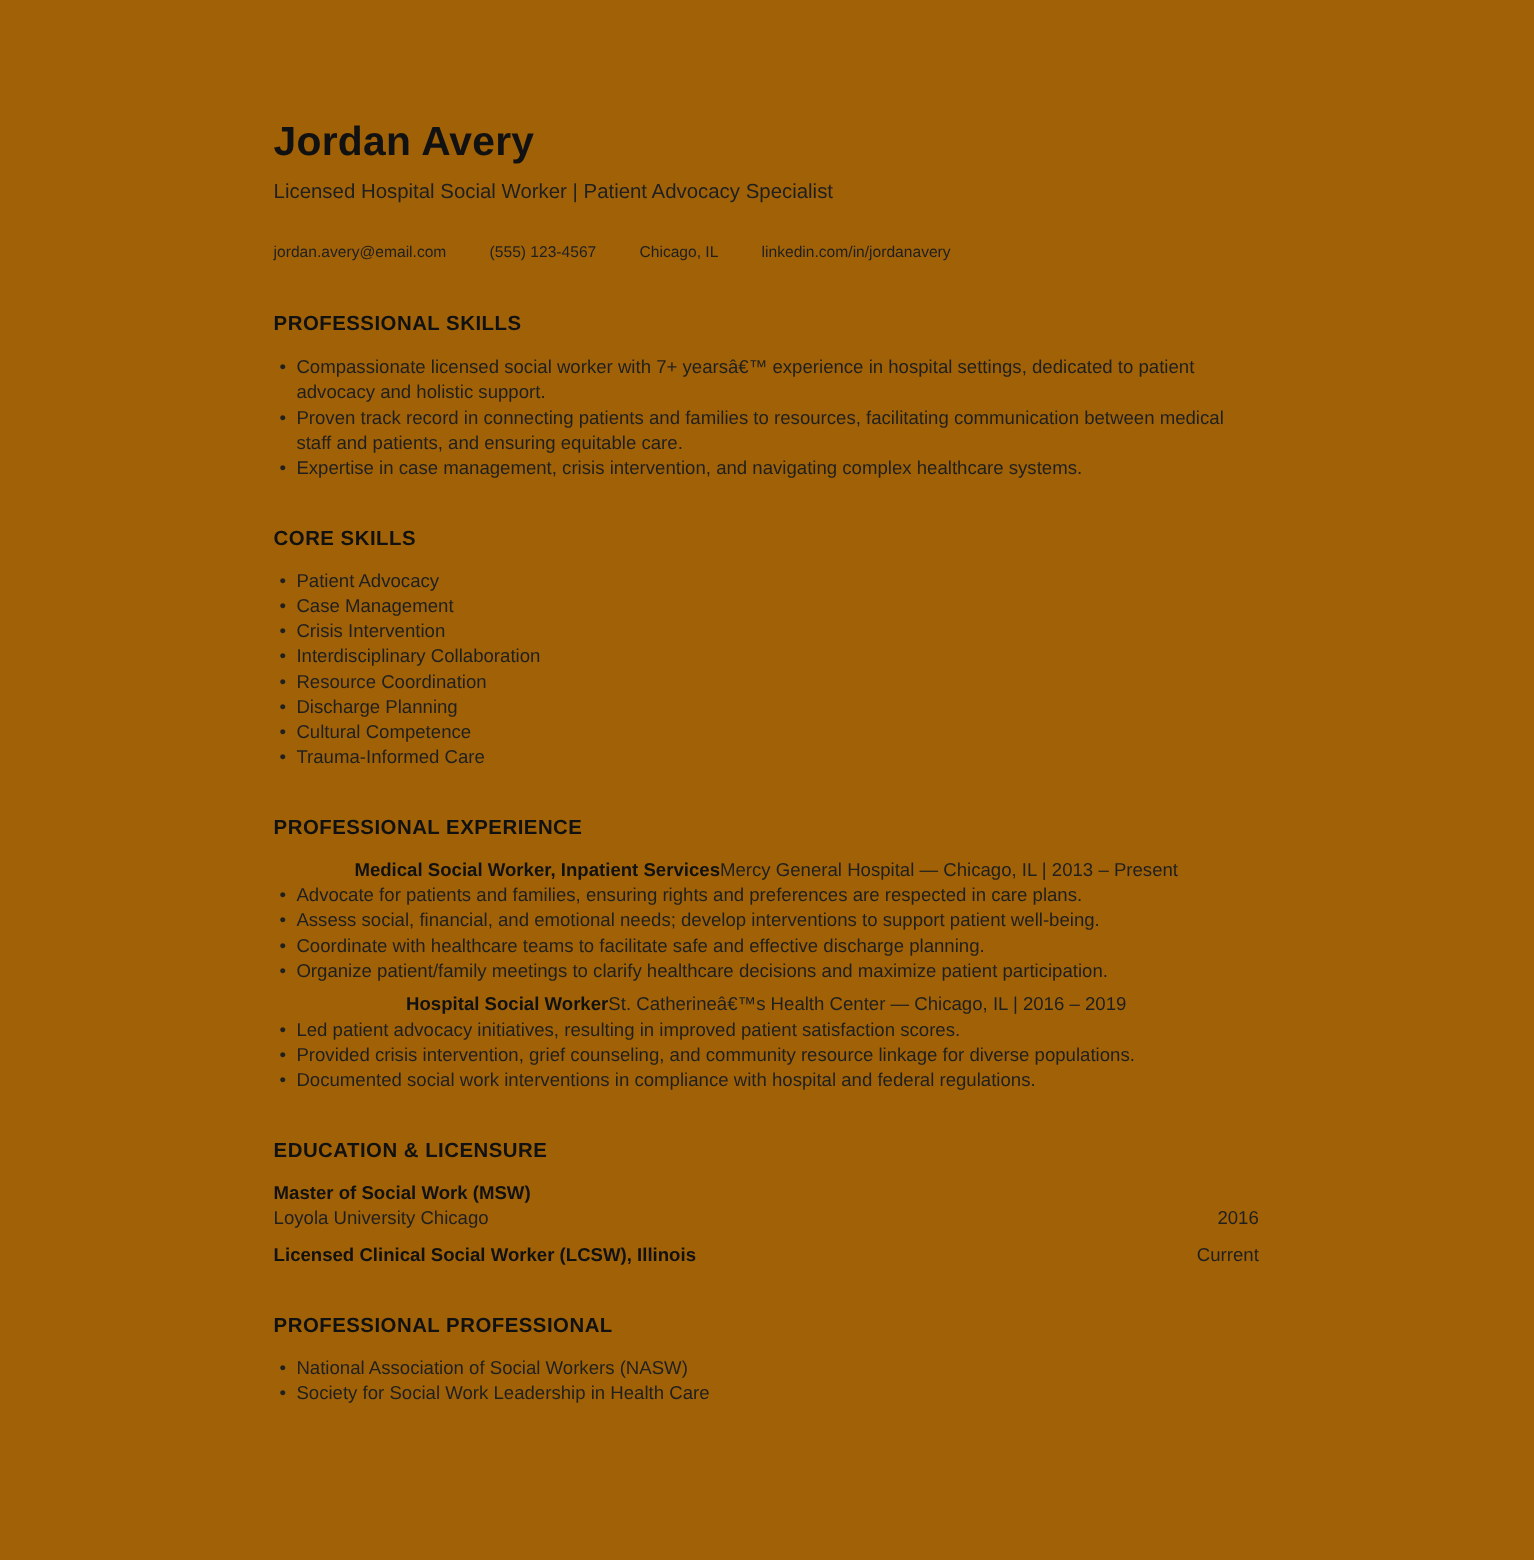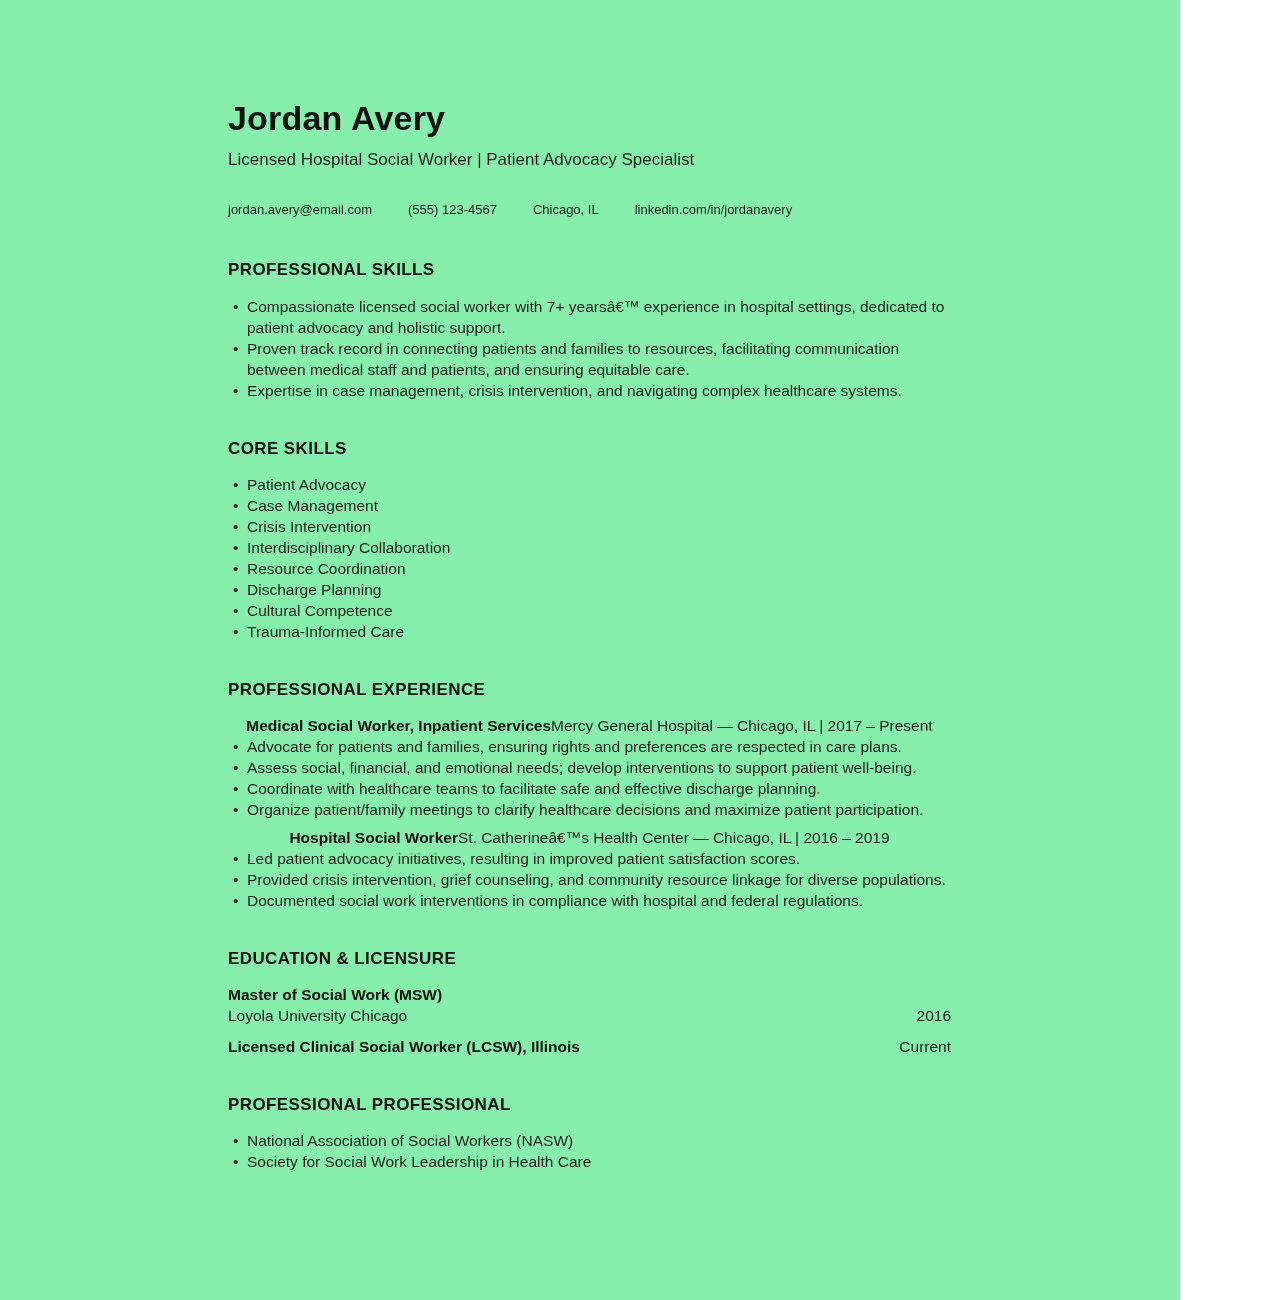--- a/index.html
+++ b/index.html
@@ -2,23 +2,23 @@
 <html><head>
 <meta charset="utf-8">
 <style>
   * { box-sizing: border-box; }
   html, body {
     margin: 0;
     padding: 0;
     background: #ffffff;
   }
   .page {
-    width: 1180px;
+    width: 1278px;
     height: 1300px;
-    background: #86efac;
+    background: #a16207;
     font-family: "Liberation Sans", sans-serif;
     color: #1f1f1f;
     padding: 97px 229px 0 228px;
     overflow: hidden;
   }
 
   
   .name {
     font-size: 34px;
     font-weight: 700;
@@ -134,21 +134,21 @@
       <li>Trauma-Informed Care</li>
     </ul>
   </section>
 
   <section class="section-experience">
     <h2 class="section-heading">PROFESSIONAL EXPERIENCE</h2>
 
     <div class="job">
       <div class="job-header">
         <span class="job-title">Medical Social Worker, Inpatient Services</span>
-        <span class="job-meta">Mercy General Hospital — Chicago, IL | 2017 – Present</span>
+        <span class="job-meta">Mercy General Hospital — Chicago, IL | 2013 – Present</span>
       </div>
       <ul class="bullets">
         <li>Advocate for patients and families, ensuring rights and preferences are respected in care plans.</li>
         <li>Assess social, financial, and emotional needs; develop interventions to support patient well-being.</li>
         <li>Coordinate with healthcare teams to facilitate safe and effective discharge planning.</li>
         <li>Organize patient/family meetings to clarify healthcare decisions and maximize patient participation.</li>
       </ul>
     </div>
 
     <div class="job">

